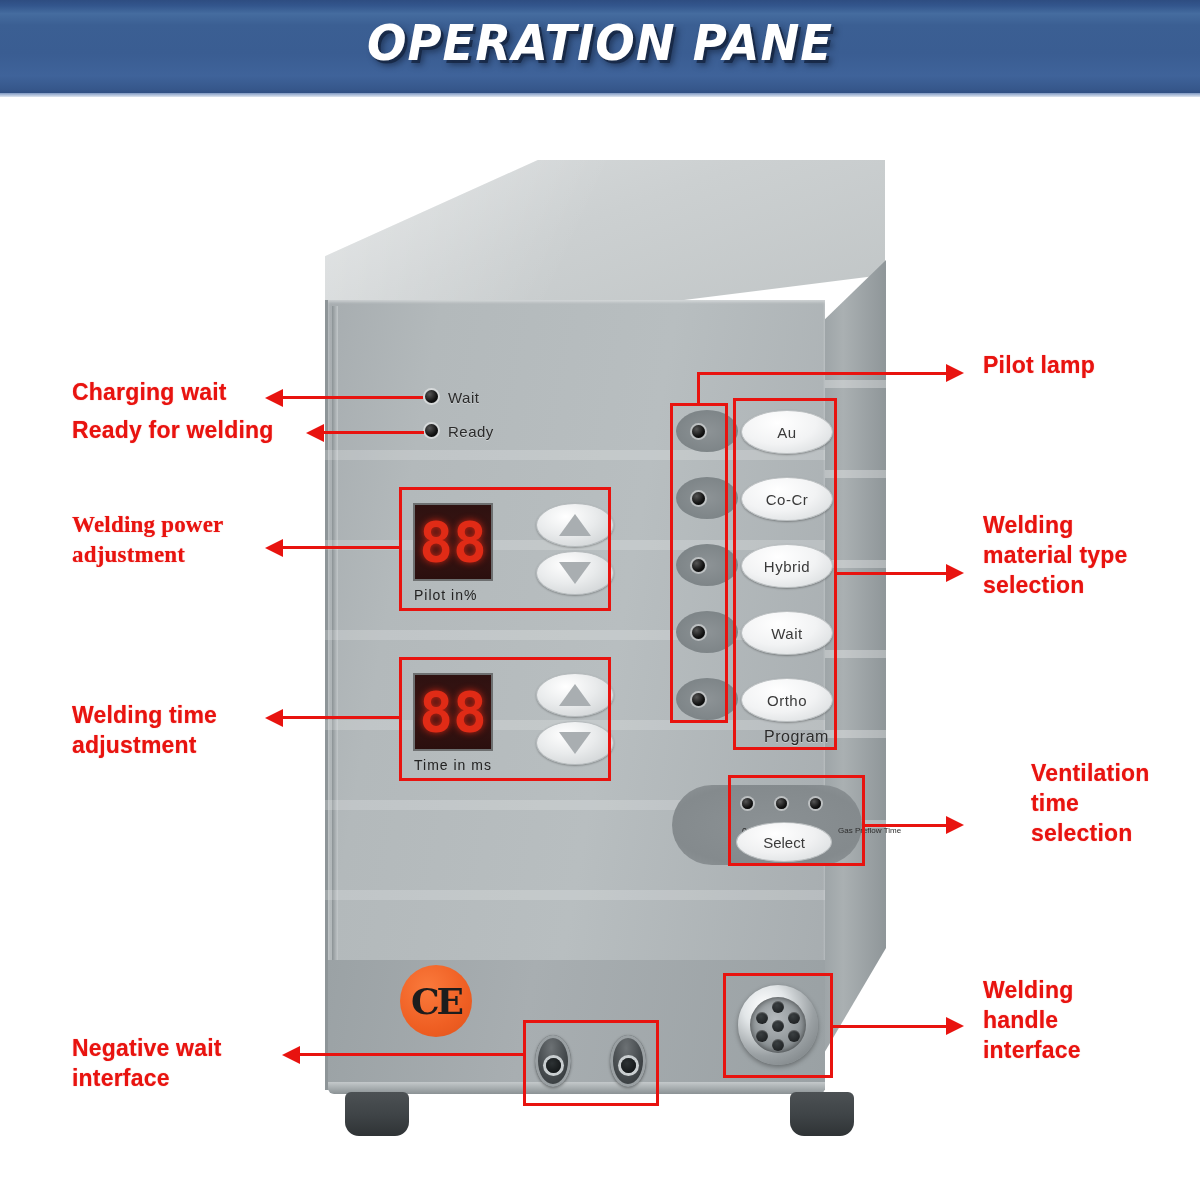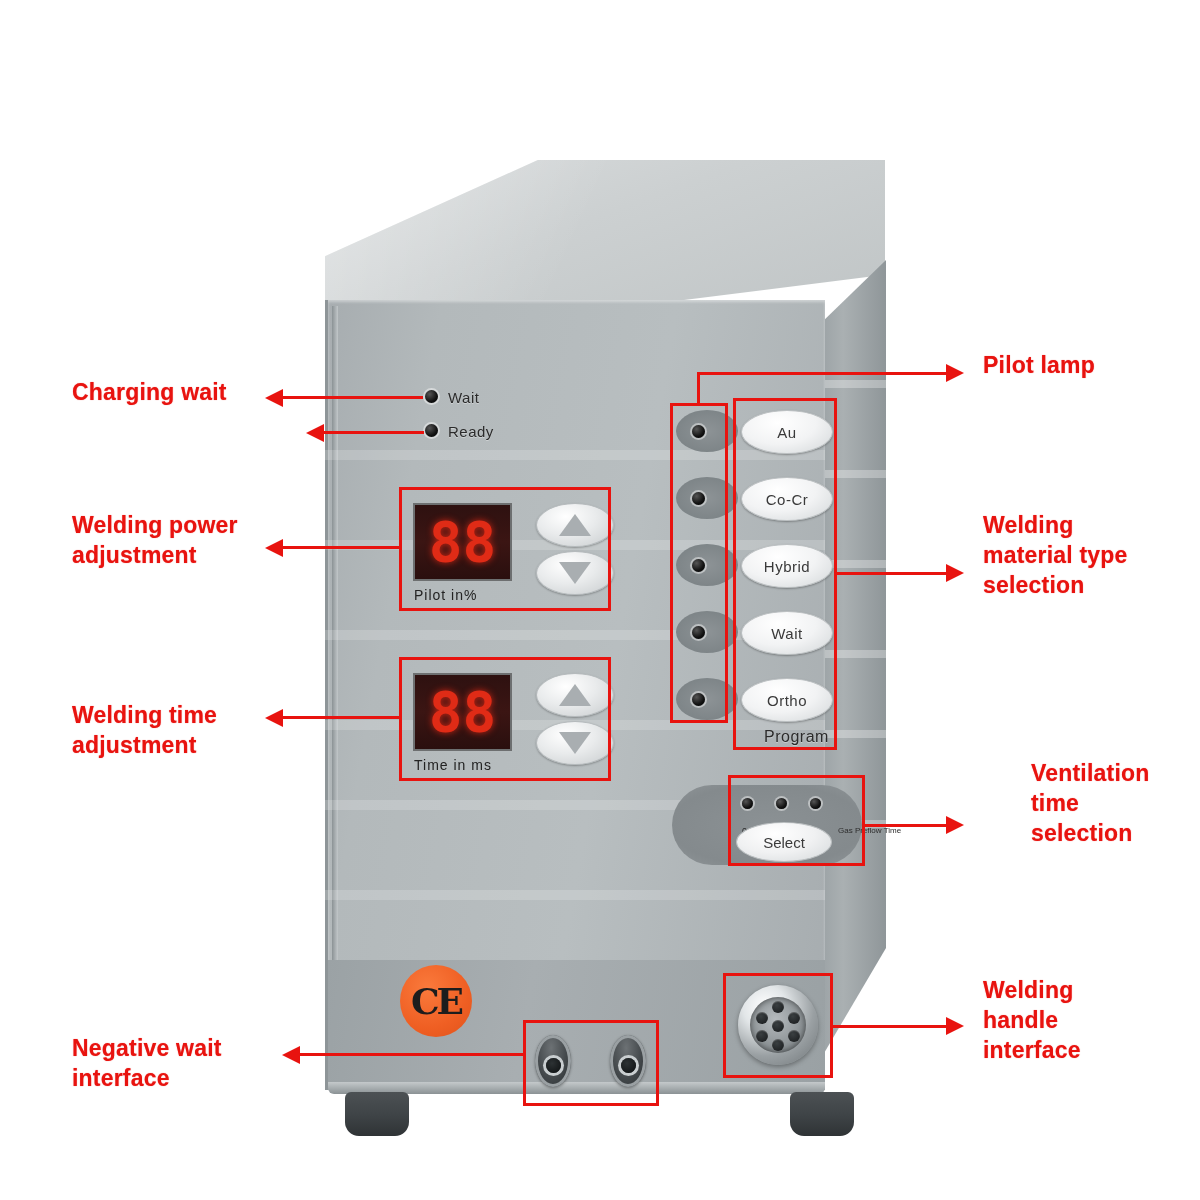--- a/index.html
+++ b/index.html
@@ -101,21 +101,21 @@
     box-shadow: 0 0 0 2px rgba(255,255,255,.45);
   }
   .panel-label {
     position: absolute; color: #2b2b2b; font-size: 15px;
     font-family: "Liberation Sans", sans-serif; letter-spacing: .5px;
     text-shadow: 0 1px 0 rgba(255,255,255,.35);
   }
 
   
   .display-box {
-    position: absolute; width: 99px; height: 78px;
+    position: absolute; width: 80px; height: 78px;
     background: linear-gradient(180deg, #2e1110 0%, #3b1513 50%, #2a0f0e 100%);
     border: 2px solid #6d6f70;
     display: flex; align-items: center; justify-content: center; gap: 5px;
   }
   .seg {
     font-family: "DejaVu Sans Mono", monospace;
     font-size: 56px; line-height: 56px; font-weight: bold;
     color: #e02b16;
     text-shadow: 0 0 7px rgba(230,40,20,.85);
   }
@@ -224,20 +224,23 @@
     border-top: 9px solid transparent; border-bottom: 9px solid transparent;
   }
   .arrow-l { border-right: 18px solid #e8130f; }
   .arrow-r { border-left: 18px solid #e8130f; }
 </style>
 </head>
 <body>
 
 <div id="page">
 
+  <div class="banner">
+    <div class="banner-title">OPERATION PANE</div>
+  </div>
 
   <div class="machine">
 
     <div class="top-face"></div>
     <div class="top-face-shade"></div>
 
     <div class="side-face"></div>
     <div class="side-bands">
       <i style="top:120px"></i>
         <i style="top:210px"></i>
@@ -338,24 +341,25 @@
         <span class="pin" style="left:6px;  top:15px;"></span>
         <span class="pin" style="left:22px; top:23px;"></span>
       </div>
     </div>
   </div>
 
   <div class="ann left" style="left:72px; top:377px;">Charging wait</div>
   <div class="rline h" style="left:283px; top:396px; width:140px;"></div>
   <div class="arrow-l" style="left:265px; top:389px;"></div>
 
+  <div class="ann left" style="left:72px; top:415px;">Ready for welding</div>
   <div class="rline h" style="left:324px; top:431px; width:100px;"></div>
   <div class="arrow-l" style="left:306px; top:424px;"></div>
 
-  <div class="ann left" style="left:72px; top:510px;">Welding power
+  <div class="ann left" style="left:72px; top:510px;font-family:Liberation Serif, serif;">Welding power
 adjustment</div>
   <div class="rbox" style="left:399px; top:487px; width:212px; height:124px;"></div>
   <div class="rline h" style="left:283px; top:546px; width:118px;"></div>
   <div class="arrow-l" style="left:265px; top:539px;"></div>
 
   <div class="ann left" style="left:72px; top:684px;margin-top:16px;">Welding time
 adjustment</div>
   <div class="rbox" style="left:399px; top:657px; width:212px; height:124px;"></div>
   <div class="rline h" style="left:283px; top:716px; width:118px;"></div>
   <div class="arrow-l" style="left:265px; top:709px;"></div>

